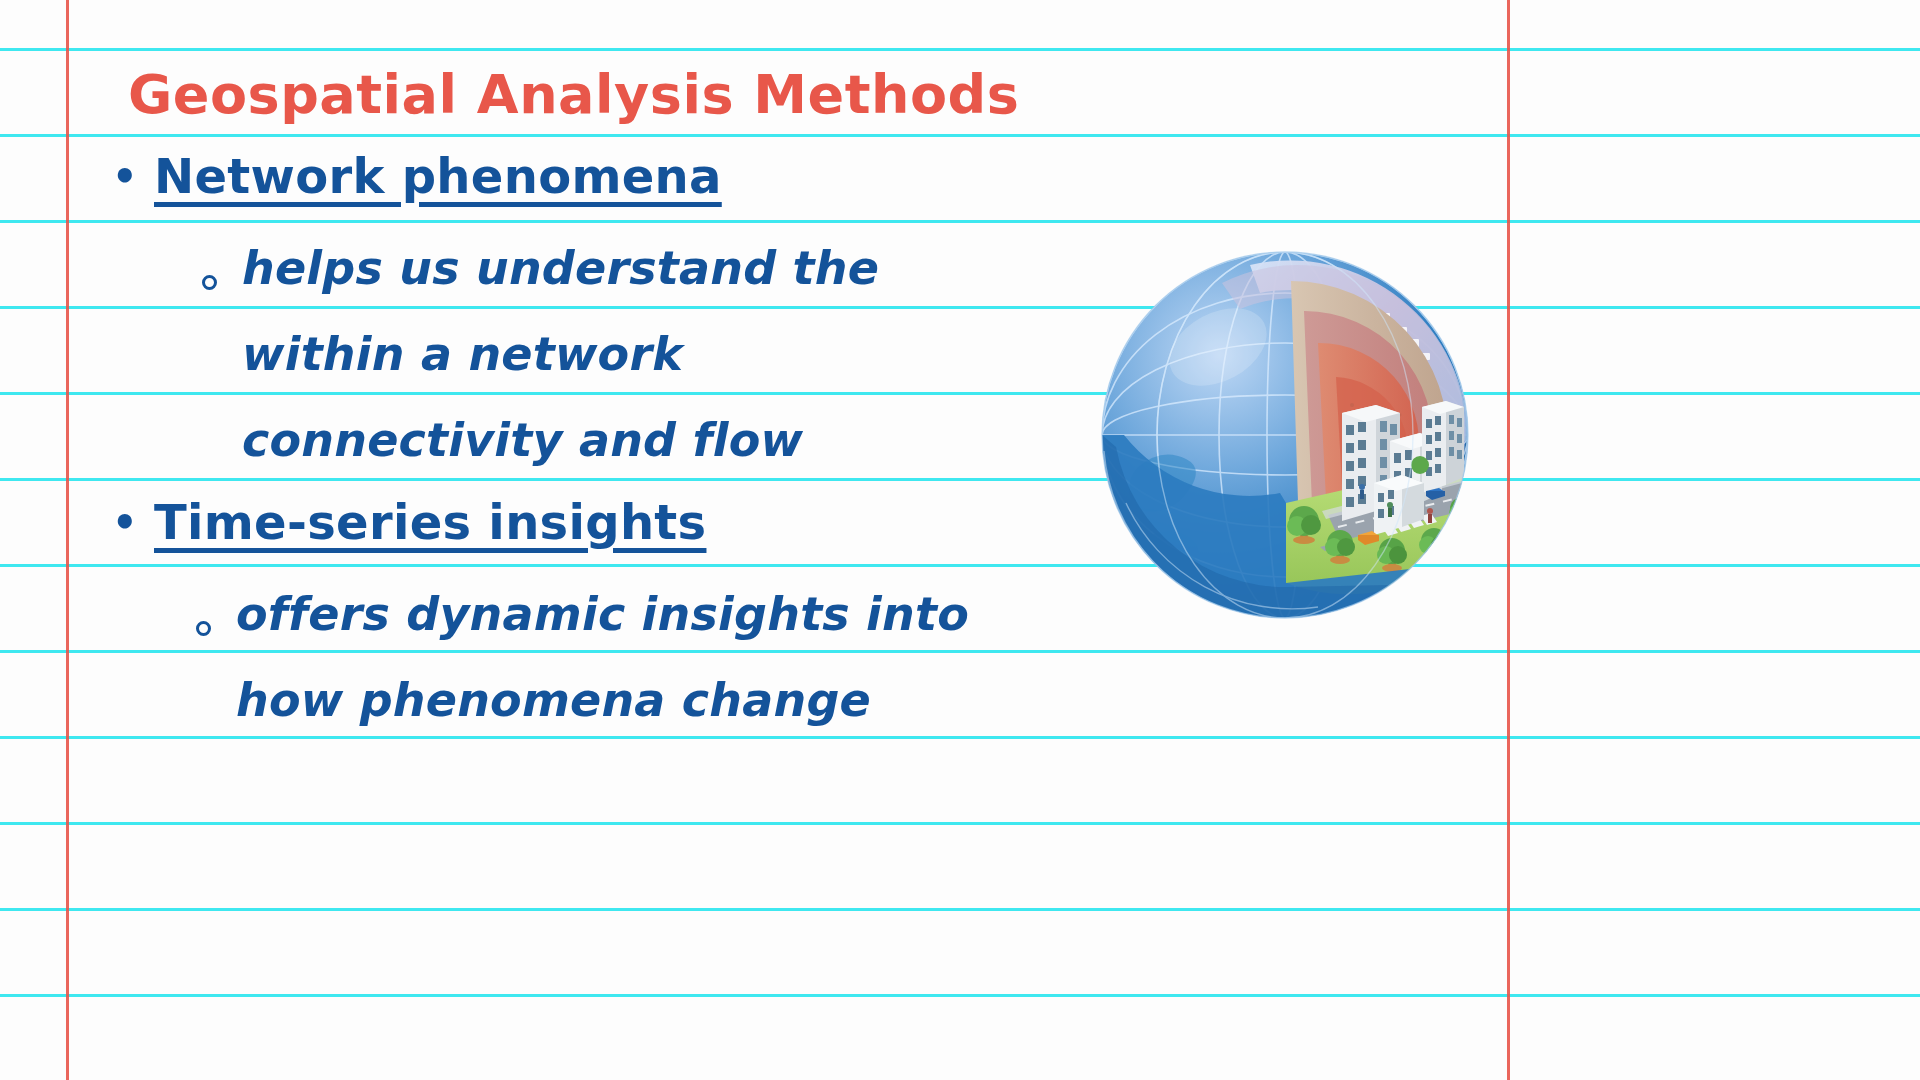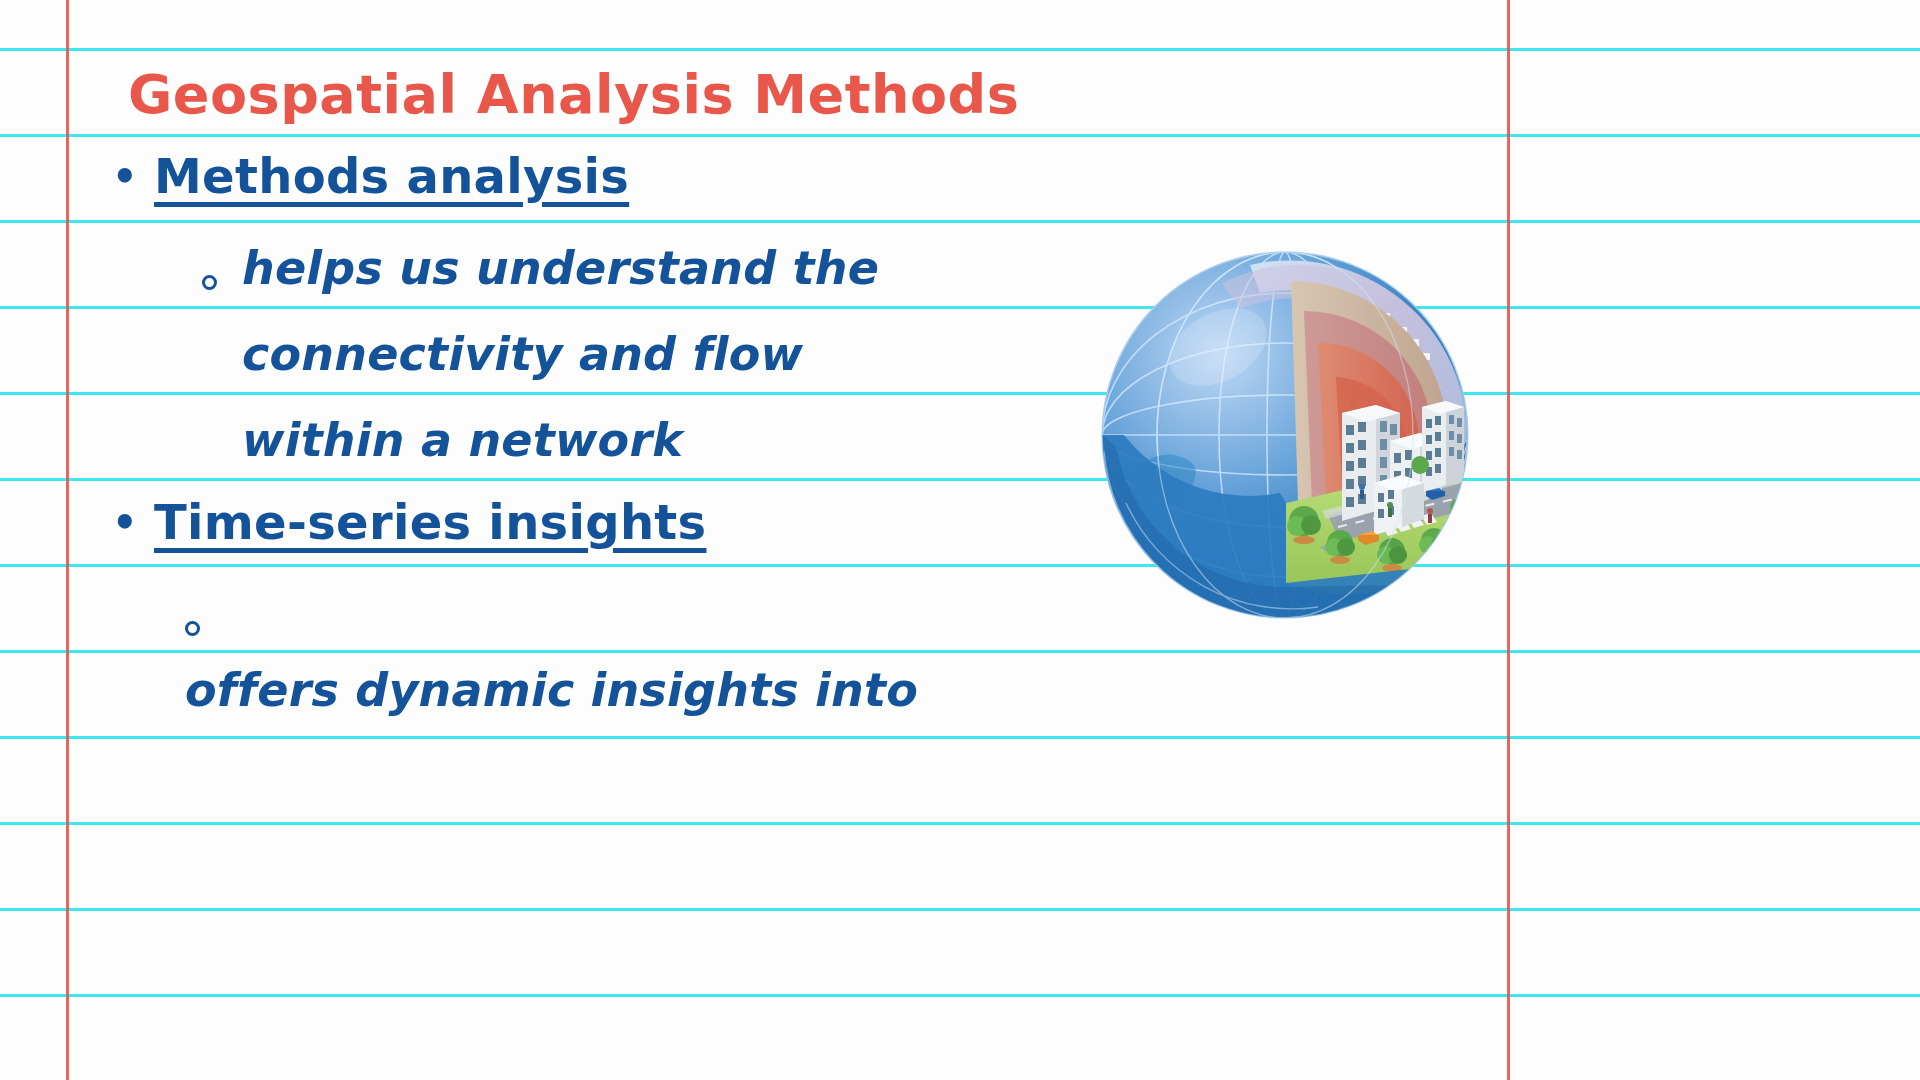--- a/index.html
+++ b/index.html
@@ -117,41 +117,42 @@
     </div>
   <div class="margin-line" style="left: 66px; background: rgb(232, 85, 74);"></div>
   <div class="margin-line" style="left: 1507px; background: rgb(232, 85, 74);"></div>
 
   <div id="content">
 
     <div id="page-title">Geospatial Analysis Methods</div>
 
     <div class="bullet-l1" style="left:112px; top:148px;">
       <span class="marker">•</span>
-      <span class="label">Methods analysis</span>
+      <span class="label">Network phenomena</span>
     </div>
 
     <div class="bullet-l2" style="left:202px; top:225px;">
       <span class="marker"><i class="hollow-circle"></i></span>
       <span class="lines">
         <span>helps us understand the</span>
+        <span>within a network</span>
         <span>connectivity and flow</span>
-        <span>within a network</span>
       </span>
     </div>
 
     <div class="bullet-l1" style="left:112px; top:494px;">
       <span class="marker">•</span>
       <span class="label">Time-series insights</span>
     </div>
 
-    <div class="bullet-l2" style="left:185px; top:571px;flex-direction:column;">
+    <div class="bullet-l2" style="left:196px; top:571px;">
       <span class="marker"><i class="hollow-circle"></i></span>
       <span class="lines">
         <span>offers dynamic insights into</span>
+        <span>how phenomena change</span>
       </span>
     </div>
 
   </div>
 
   <div id="globe-illustration">
     <svg viewBox="0 0 390 400" xmlns="http://www.w3.org/2000/svg">
       <defs>
         <radialGradient id="gSphere" cx="32%" cy="28%" r="85%">
           <stop offset="0%" stop-color="#BFD8F5"></stop>

